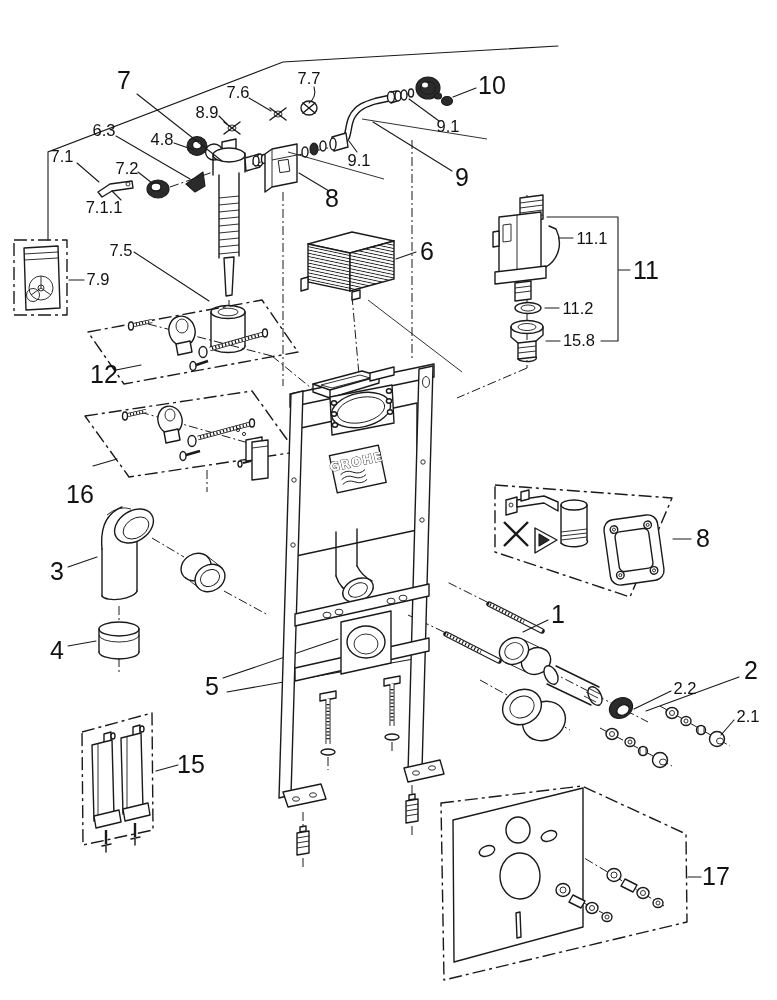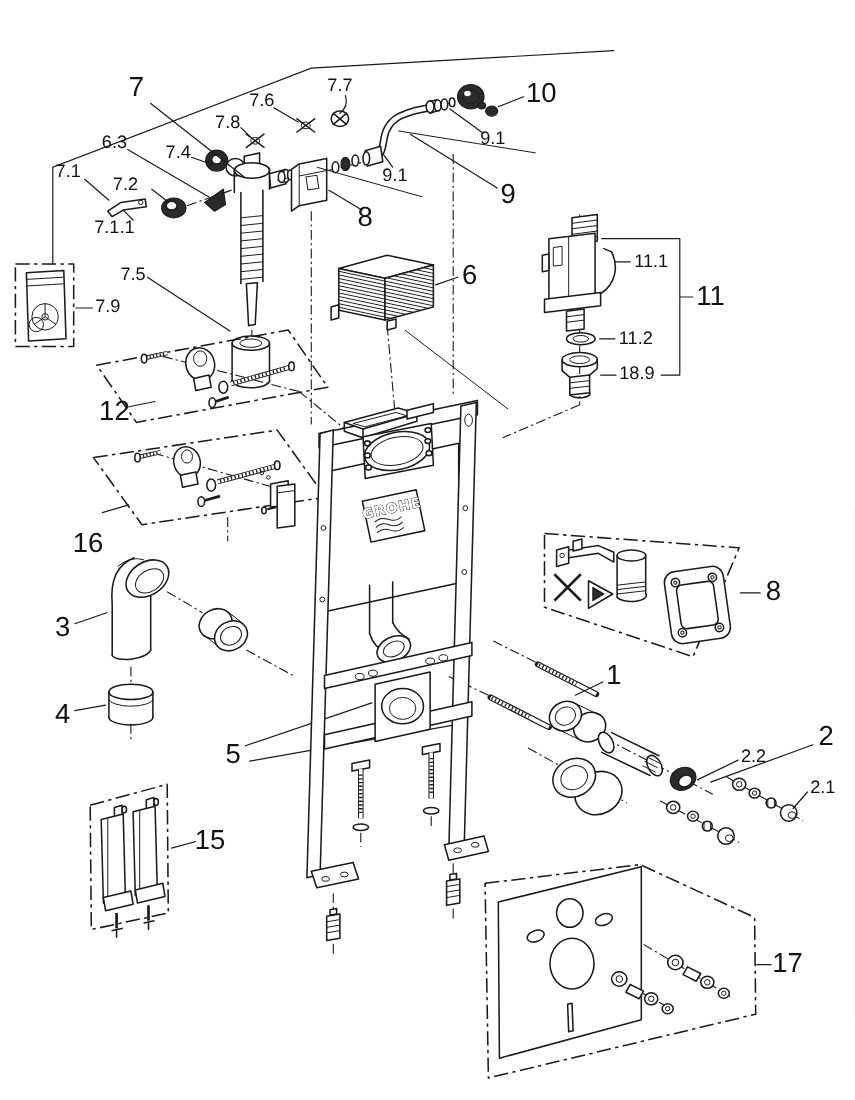--- a/index.html
+++ b/index.html
@@ -459,38 +459,38 @@
     <path class="ldr" d="M734 720 L721 735"></path>
     <path class="ldr" d="M178 765 L156 771"></path>
     <path class="ldr" d="M701 877 L688 877"></path>
   </g>
 </svg>
 
 <div class="lbl-layer">
   <div class="plbl big" style="left:124px;top:80px">7</div>
   <div class="plbl sm" style="left:309px;top:78px">7.7</div>
   <div class="plbl sm" style="left:238px;top:92px">7.6</div>
-  <div class="plbl sm" style="left:207px;top:112px">7.8</div>
+  <div class="plbl sm" style="left:207px;top:112px">8.9</div>
   <div class="plbl big" style="left:492px;top:85px">10</div>
   <div class="plbl sm" style="left:104px;top:130px">6.3</div>
-  <div class="plbl sm" style="left:162px;top:139px">7.4</div>
+  <div class="plbl sm" style="left:162px;top:139px">4.8</div>
   <div class="plbl sm" style="left:448px;top:126px">9.1</div>
   <div class="plbl sm" style="left:62px;top:156px">7.1</div>
-  <div class="plbl sm" style="left:114px;top:168px">7.2</div>
+  <div class="plbl sm" style="left:127px;top:168px">7.2</div>
   <div class="plbl sm" style="left:359px;top:160px">9.1</div>
   <div class="plbl big" style="left:462px;top:177px">9</div>
   <div class="plbl sm" style="left:104px;top:207px">7.1.1</div>
   <div class="plbl big" style="left:332px;top:198px">8</div>
   <div class="plbl big" style="left:427px;top:251px">6</div>
   <div class="plbl sm" style="left:592px;top:238px">11.1</div>
   <div class="plbl big" style="left:646px;top:270px">11</div>
   <div class="plbl sm" style="left:121px;top:250px">7.5</div>
   <div class="plbl sm" style="left:98px;top:279px">7.9</div>
   <div class="plbl sm" style="left:578px;top:308px">11.2</div>
-  <div class="plbl sm" style="left:579px;top:340px">18.9</div>
+  <div class="plbl sm" style="left:579px;top:340px">15.8</div>
   <div class="plbl big" style="left:104px;top:374px">12</div>
   <div class="plbl big" style="left:80px;top:494px">16</div>
   <div class="plbl big" style="left:703px;top:538px">8</div>
   <div class="plbl big" style="left:57px;top:571px">3</div>
   <div class="plbl big" style="left:558px;top:614px">1</div>
   <div class="plbl big" style="left:57px;top:650px">4</div>
   <div class="plbl big" style="left:751px;top:670px">2</div>
   <div class="plbl sm" style="left:685px;top:688px">2.2</div>
   <div class="plbl sm" style="left:748px;top:716px">2.1</div>
   <div class="plbl big" style="left:212px;top:686px">5</div>

